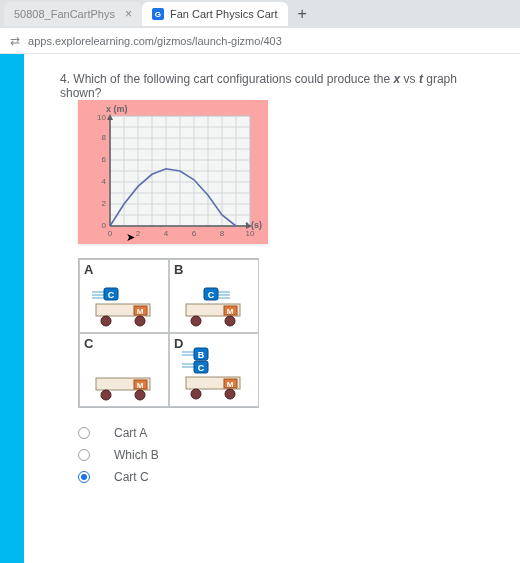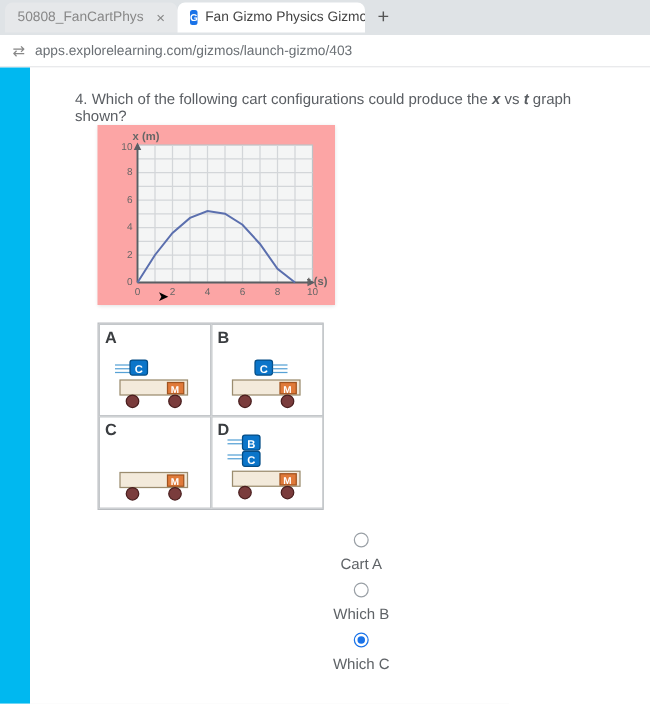--- a/index.html
+++ b/index.html
@@ -136,24 +136,23 @@
   .cart-svg { position: absolute; bottom: 4px; left: 10px; }
   .answers {
     margin: 18px 0 0 18px;
     display: flex;
     flex-direction: column;
     gap: 8px;
   }
   .answer-row {
     display: flex;
     align-items: center;
-    gap: 6px;
+    gap: 24px;
     font-size: 12px;
     color: #5f6367;
-    flex-direction: column;
   }
   .radio {
     width: 12px; height: 12px;
     border: 1.5px solid #9aa0a6;
     border-radius: 50%;
     display: inline-flex;
     align-items: center;
     justify-content: center;
     flex-shrink: 0;
   }
@@ -168,21 +167,21 @@
 </head>
 <body>
 
 <div class="tabbar">
   <div class="tab inactive">
     <span>50808_FanCartPhys</span>
     <span class="tab-close">×</span>
   </div>
   <div class="tab active">
     <span class="favicon">G</span>
-    <span>Fan Gizmo Physics Gizmo</span>
+    <span>Fan Cart Physics Cart</span>
 
   </div>
   <div class="newtab">+</div>
 </div>
 
 <div class="urlbar">
   <span class="site-icon">⇄</span>
   <span>apps.explorelearning.com/gizmos/launch-gizmo/403</span>
 </div>
 
@@ -324,18 +323,18 @@
       <div class="answer-row">
         <span class="radio"></span>
         <span>Cart A</span>
       </div>
       <div class="answer-row">
         <span class="radio"></span>
         <span>Which B</span>
       </div>
       <div class="answer-row">
         <span class="radio selected"></span>
-        <span>Which C</span>
+        <span>Cart C</span>
       </div>
     </div>
 
   </div>
 </div>
 
 </body></html>

